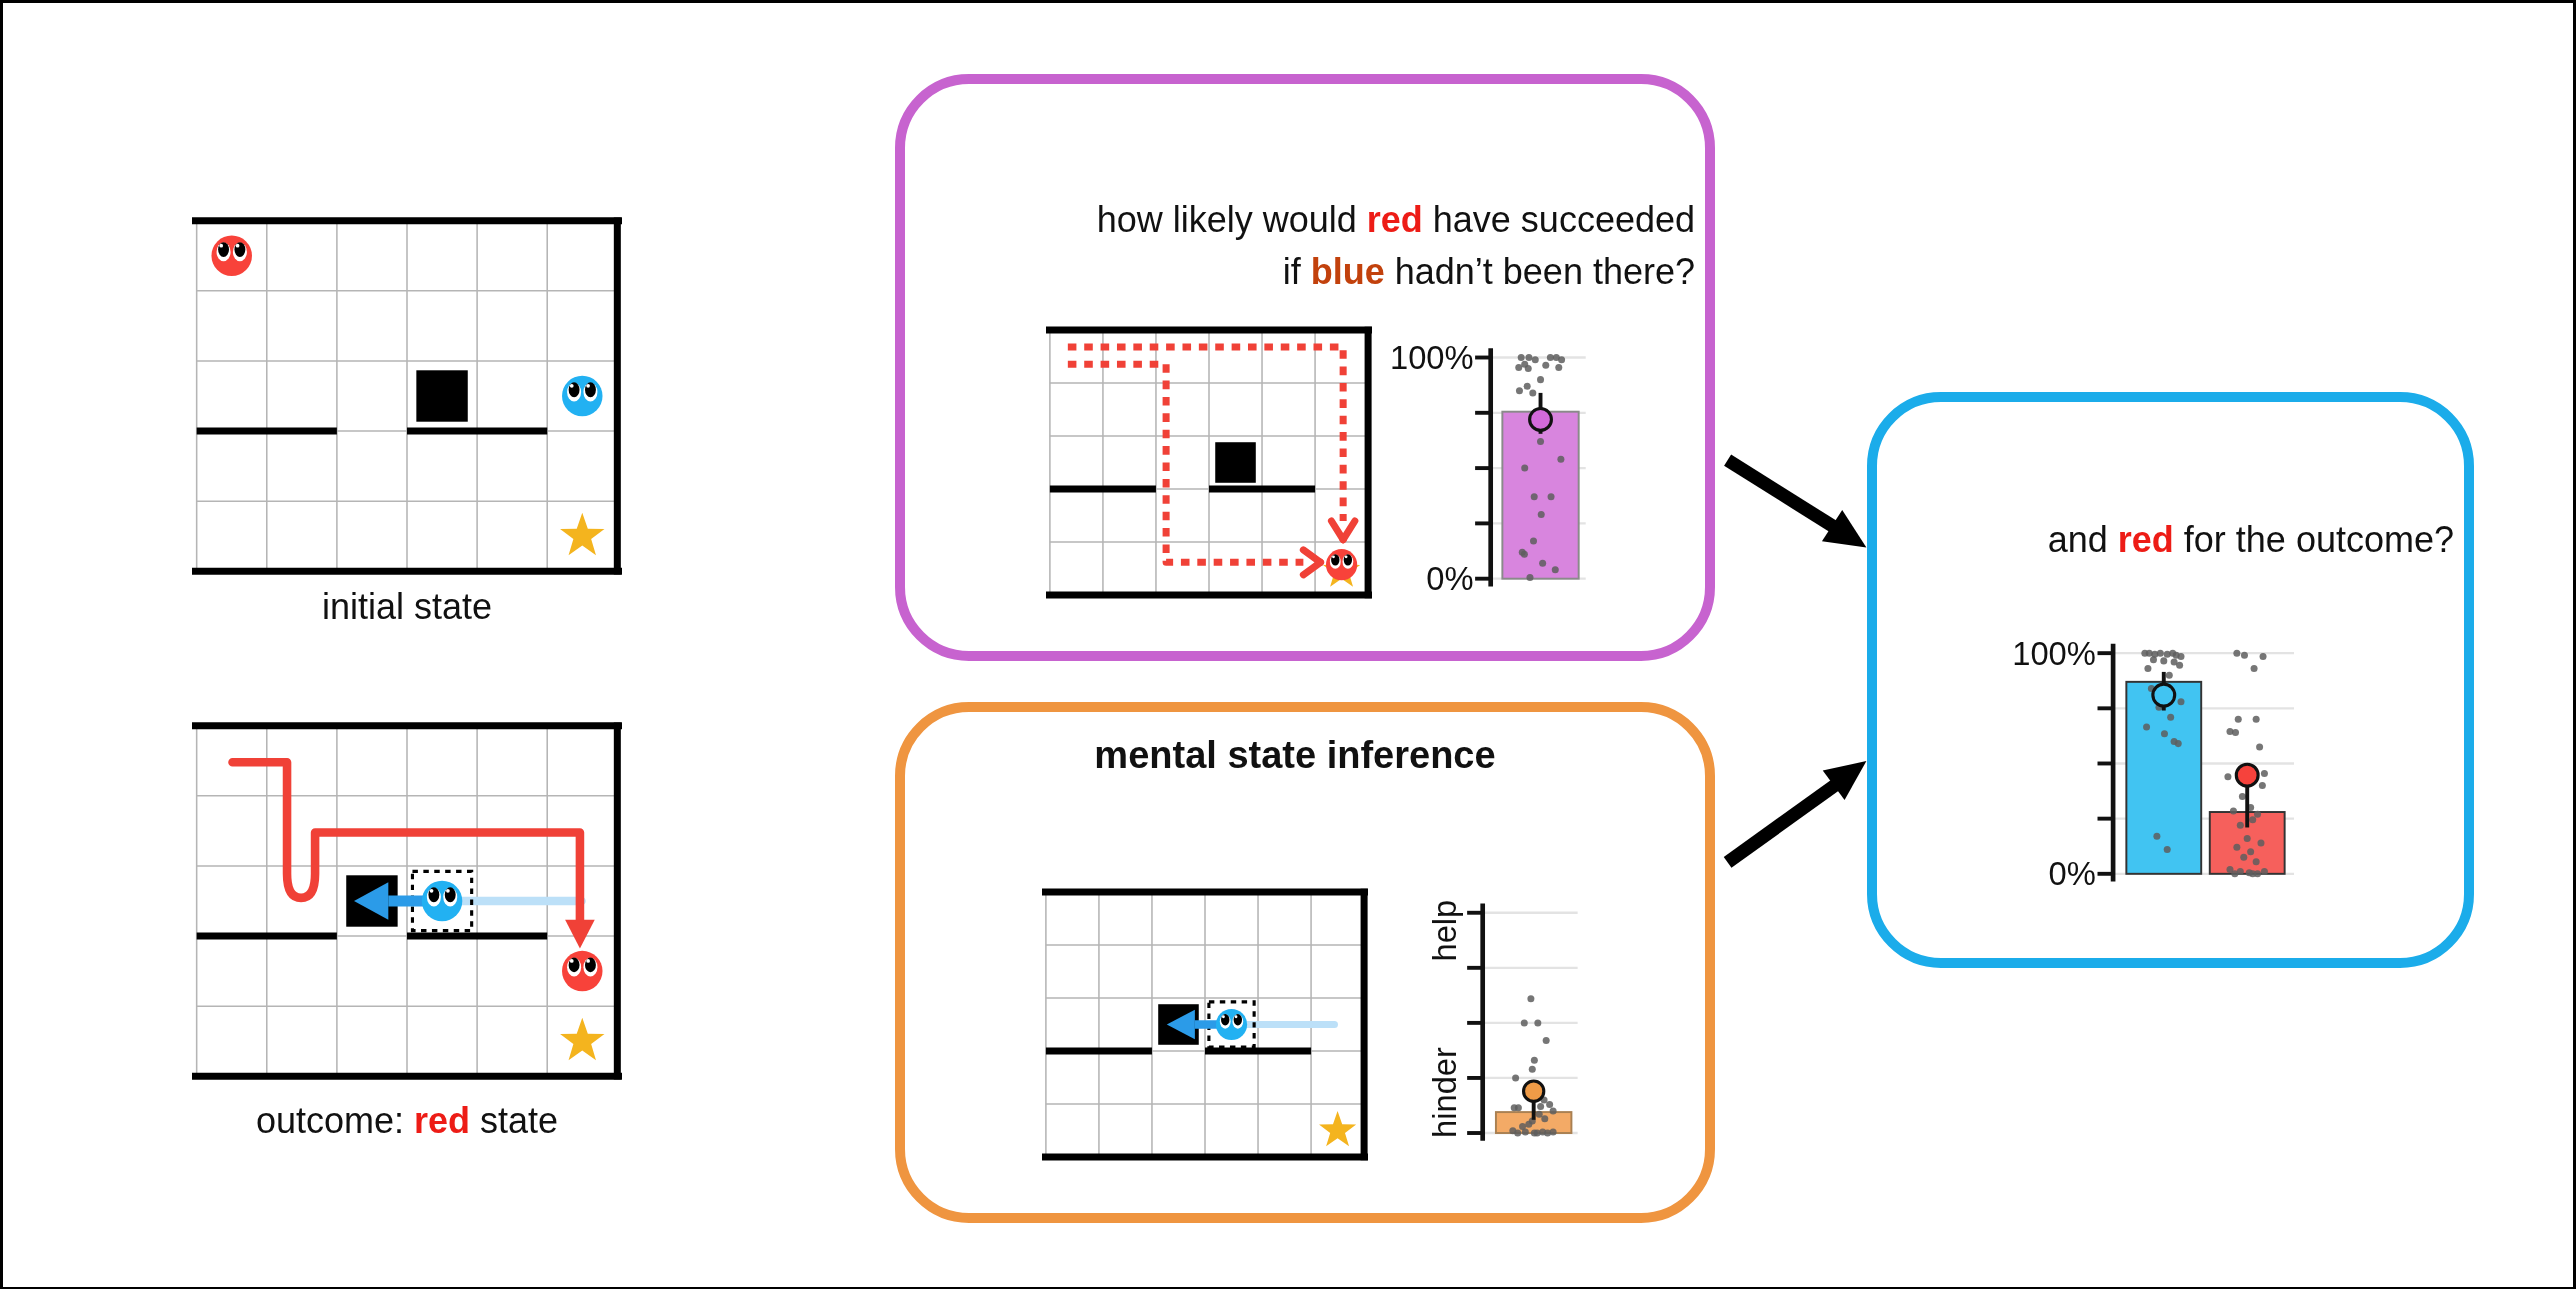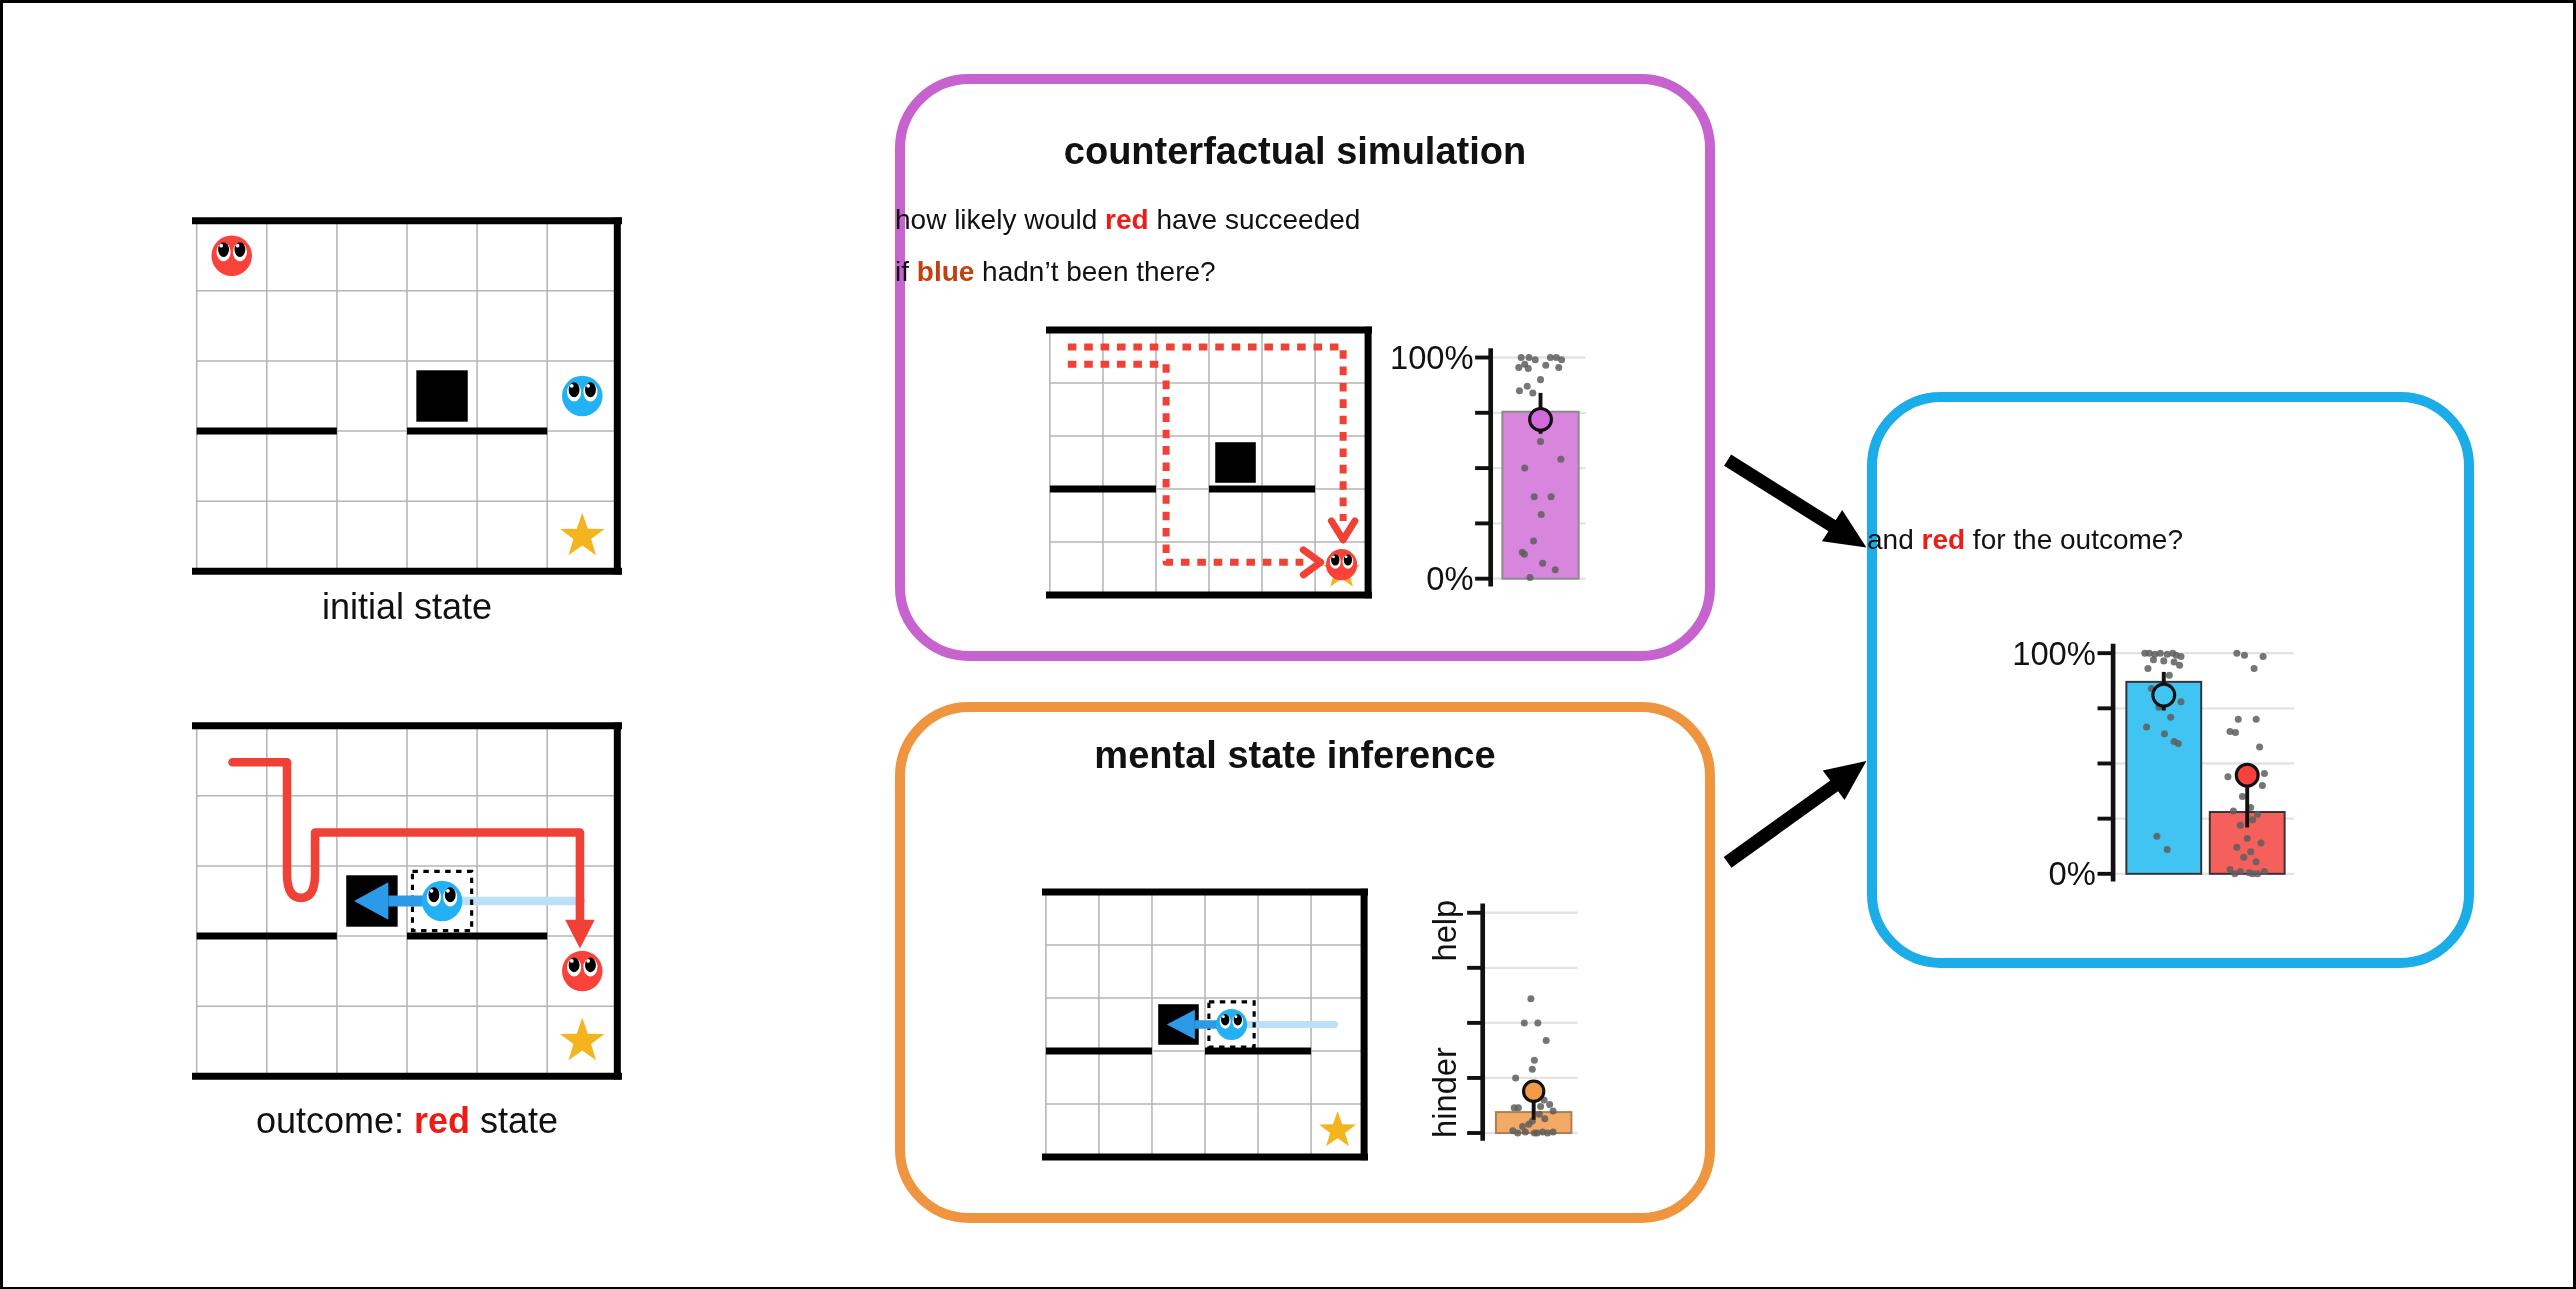--- a/index.html
+++ b/index.html
@@ -1,36 +1,35 @@
 <!DOCTYPE html>
 <html style="font-size:12.5px"><head>
 <meta charset="utf-8">
 <style>
   html,body{margin:0;padding:0;background:#fff}
   #canvas{position:relative;width:2576px;height:1290px;background:#ffffff;
     border:3.9px solid #000;box-sizing:border-box;overflow:hidden;
     font-family:"Liberation Sans","DejaVu Sans",sans-serif;color:#111}
   .roundbox{position:absolute;border:10px solid #000;border-radius:74px;background:#fff}
   .title{position:absolute;font-weight:700;font-size:38px;line-height:47px;text-align:center}
-  .q{position:absolute;font-size:28px;line-height:47px;text-align:left}
+  .q{position:absolute;font-size:36px;line-height:47px;text-align:right}
   .caption{position:absolute;font-size:36px;line-height:45px;text-align:center}
   .seg-red{color:#ED1C16;font-weight:700}
   .seg-blue{color:#c2410c;font-weight:700}
   svg{position:absolute;overflow:visible}
 </style>
 </head>
 <body>
 
 <div id="canvas">
 
   <div class="roundbox" id="box-cf" style="left: 892px; top: 71px; width: 800px; height: 567px; border-color: rgb(199, 99, 207);"></div>
   <div class="roundbox" id="box-ms" style="left: 892px; top: 699px; width: 800px; height: 501px; border-color: rgb(239, 149, 64);"></div>
   <div class="roundbox" id="box-rj" style="left: 1864px; top: 389px; width: 587px; height: 556px; border-color: rgb(27, 172, 234);"></div>
 
-  <div class="title" style="left:892px;top:125px;width:800px">counterfactual simulation</div>
   <div class="q" style="left:892px;top:193px;width:800px"><span>how likely would </span><span class="seg-red">red</span><span> have succeeded</span></div>
   <div class="q" style="left:892px;top:245px;width:800px"><span>if </span><span class="seg-blue">blue</span><span> hadn’t been there?</span></div>
 
   <div class="title" style="left:892px;top:729px;width:800px">mental state inference</div>
 
   <div class="q" style="left:1864px;top:513px;width:587px"><span>and </span><span class="seg-red">red</span><span> for the outcome?</span></div>
 
   <div class="caption" style="left:189px;top:581px;width:430px">initial state</div>
   <div class="caption" style="left:189px;top:1095px;width:430px"><span>outcome: </span><span class="seg-red">red</span><span> state</span></div>
 

